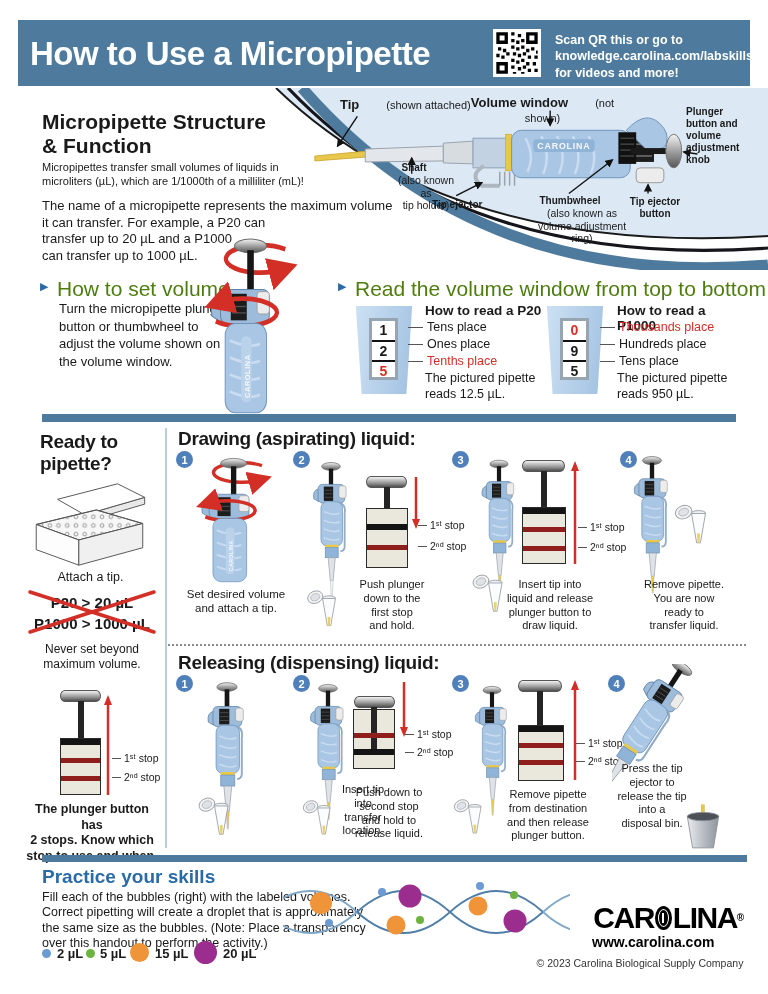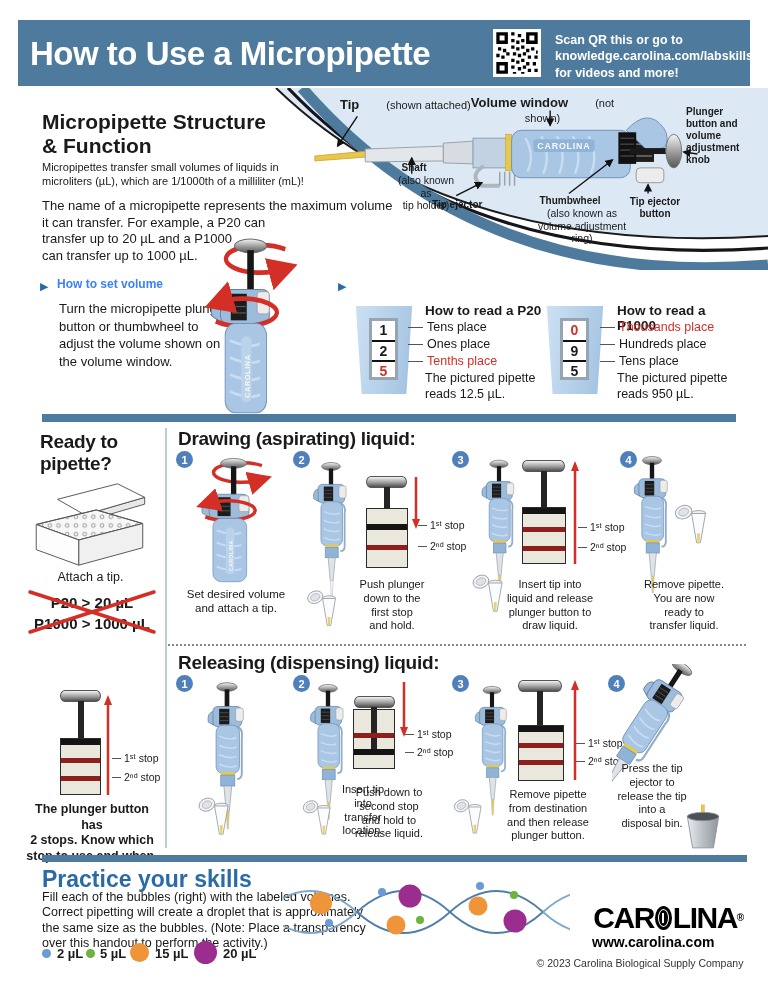--- a/index.html
+++ b/index.html
@@ -3,21 +3,21 @@
 <meta charset="utf-8">
 <style>
   html,body{margin:0;padding:0;background:#fff;}
   .page{position:relative;width:768px;height:994px;background:#fff;overflow:hidden;
         font-family:"Liberation Sans","DejaVu Sans",sans-serif;color:#1a1a1a;border-radius:28px;}
   .abs{position:absolute;}
   .pre{white-space:pre-line;}
   .b{font-weight:bold;}
   .ctr{text-align:center;}
   .cap{font-size:11px;line-height:1.25;text-align:center;white-space:pre-line;color:#1a1a1a;}
-  .blueh{color:#3b82f6;font-weight:bold;font-size:12px;}
+  .blueh{color:#4d7c0f;font-weight:normal;font-size:21px;}
   .tri{color:#2a6ba6;font-size:11px;}
   .secth{font-size:19px;font-weight:bold;letter-spacing:-0.3px;}
   .note{font-size:10.5px;font-weight:normal;line-height:1.2;margin-left:24px;}
   .lbl{font-size:10px;font-weight:bold;line-height:1.2;}
   
   .header{left:18px;top:20px;width:732px;height:66px;background:#4e7b9d;}
   .title{left:12px;top:15px;font-size:33px;font-weight:bold;color:#fff;letter-spacing:-0.5px;}
   .qrbox{left:475px;top:9px;width:48px;height:48px;background:#fff;}
   .qrtext{left:537px;top:12px;width:195px;color:#fff;font-size:12.5px;font-weight:bold;line-height:1.3;}
   
@@ -252,20 +252,21 @@
   <div class="abs pre" style="left:59px;top:300px;font-size:13px;line-height:1.35;">Turn the micropipette plunger
 button or thumbwheel to
 adjust the volume shown on
 the volume window.</div>
 
   <svg class="abs" style="left:197px;top:230px;" width="108" height="186" viewBox="0 0 115 175" preserveAspectRatio="none">
     <use href="#pip-top" width="115" height="175"></use>
   </svg>
 
   <span class="abs tri" style="left:338px;top:280px;">▶</span>
+  <div class="abs blueh" style="left:355px;top:277px;">Read the volume window from top to bottom</div>
 
   <div class="abs" style="left:352px;top:303px;width:190px;height:100px;">
     <div class="vwin" style="left:0;top:3px;">
       <div class="win">
         <div class="vdig">1</div>
         <div class="vdig">2</div>
         <div class="vdig red">5</div>
       </div>
     </div>
     <div class="abs b" style="left:73px;top:0;font-size:13.5px;">How to read a P20</div>
@@ -302,20 +303,22 @@
     </svg>
   <div class="abs ctr" style="left:33px;top:570px;width:115px;font-size:12.5px;">Attach a tip.</div>
   <div class="warn">
     <div>P20 &gt; 20 µL</div>
     <div>P1000 &gt; 1000 µL</div>
   </div>
   <svg class="abs" style="left:22px;top:586px;" width="140" height="52" viewBox="0 0 140 52">
     <line x1="8" y1="6" x2="132" y2="46" stroke="#d32f27" stroke-width="3.5" stroke-linecap="round"></line>
     <line x1="8" y1="46" x2="132" y2="6" stroke="#d32f27" stroke-width="3.5" stroke-linecap="round"></line>
   </svg>
+  <div class="abs ctr pre" style="left:28px;top:642px;width:128px;font-size:12px;line-height:1.25;">Never set beyond
+maximum volume.</div>
 
   <div class="pl" style="left:50px;top:688px;width:115px;height:112px;">
     <div class="pl-head" style="left:10px;top:2px;width:41px;"></div>
     <div class="pl-stem" style="left:27.5px;top:13px;height:38px;"></div>
     <div class="pl-barrel" style="left:10px;top:50px;width:41px;height:57px;"></div>
     <div class="pl-band" style="left:11px;top:51px;width:39px;"></div>
     <div class="pl-stripe" style="left:11px;top:70px;width:39px;"></div>
     <div class="pl-stripe" style="left:11px;top:88px;width:39px;"></div>
     <svg class="pl-arrow" style="left:53px;top:7px;" width="10" height="100" viewBox="0 0 10 100">
       <polygon points="1,10 9,10 5,0" fill="#d32f27"></polygon>
@@ -478,21 +481,21 @@
 ejector to
 release the tip
 into a
 disposal bin.</div>
   <svg class="abs" style="left:683px;top:804px;" width="40" height="46" viewBox="0 0 46 52">
       <use href="#cup"></use>
     </svg>
 
   <div class="bar" style="left:42px;top:855px;width:705px;height:7px;"></div>
 
-  <div class="abs" style="left:42px;top:866px;font-size:23px;font-weight:bold;color:#2a6ba6;">Practice your skills</div>
+  <div class="abs" style="left:42px;top:866px;font-size:19px;font-weight:bold;color:#2a6ba6;">Practice your skills</div>
   <div class="abs pre" style="left:42px;top:890px;font-size:12.5px;line-height:1.22;">Fill each of the bubbles (right) with the labeled volumes.
 Correct pipetting will create a droplet that is approximately
 the same size as the bubbles. (Note: Place a transparency
 over this handout to perform the activity.)</div>
 
   <div class="legend-dot" style="left:42px;top:949px;width:9px;height:9px;background:#6b9bd2;"></div>
   <div class="legend-lbl" style="left:57px;top:946px;">2 µL</div>
   <div class="legend-dot" style="left:86px;top:949px;width:9px;height:9px;background:#6cb33f;"></div>
   <div class="legend-lbl" style="left:100px;top:946px;">5 µL</div>
   <div class="legend-dot" style="left:130px;top:943px;width:19px;height:19px;background:#f0943a;"></div>

